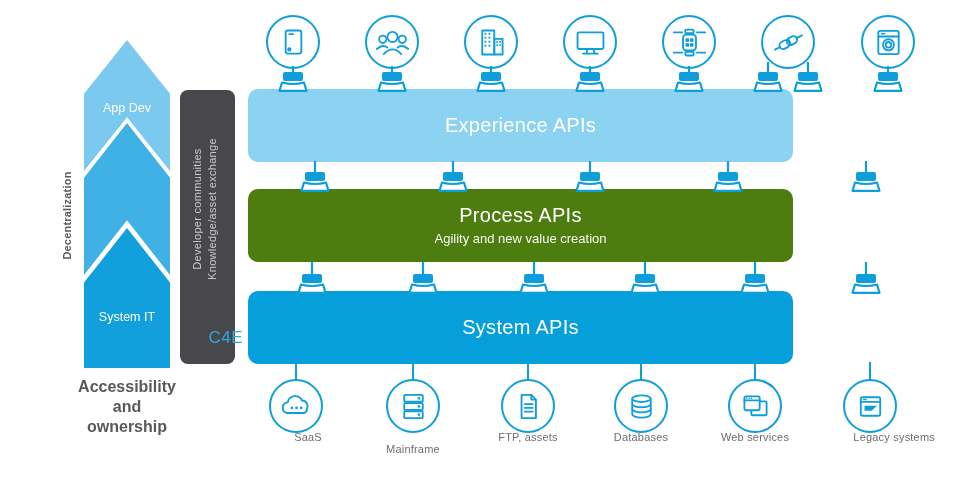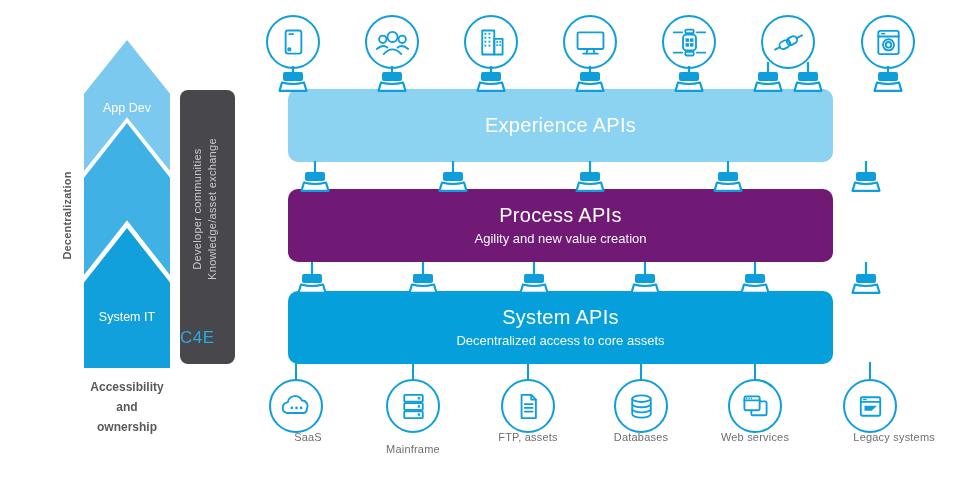--- a/index.html
+++ b/index.html
@@ -16,38 +16,38 @@
     font-size:11px;font-weight:bold;color:var(--gray);text-align:center;letter-spacing:.2px;
   }
   
   .chev{position:absolute;left:84px;width:86px;}
   .chev-label{
     position:absolute;color:#fff;font-size:12.5px;line-height:14px;text-align:center;
     white-space:pre-line;width:120px;margin-left:-60px;
   }
   .axis-footer{
     position:absolute;left:67px;top:377px;width:120px;text-align:center;
-    font-size:12px;line-height:20px;font-weight:bold;color:var(--gray);white-space:pre-line;
+    font-size:16px;line-height:20px;font-weight:bold;color:var(--gray);white-space:pre-line;
   }
   
   .pillar{position:absolute;left:180px;top:90px;width:55px;height:274px;border-radius:8px;background:var(--darkbar);}
   .pillar-label{
     position:absolute;left:82px;top:192px;width:250px;height:34px;
     transform:rotate(-90deg);transform-origin:center;
     color:var(--darkbar-text);font-size:11px;line-height:15px;text-align:center;white-space:pre-line;letter-spacing:.3px;
   }
   .c4e-badge{
-    position:absolute;left:180px;top:328px;width:63px;text-align:left;
+    position:absolute;left:180px;top:328px;width:63px;text-align:right;
     color:var(--c4e);font-size:17px;font-weight:300;letter-spacing:.5px;
   }
   
   .layer{
     position:absolute;left:248px;width:545px;height:73px;border-radius:10px;
     display:flex;flex-direction:column;align-items:center;justify-content:center;
-    color:#fff;text-align:center;margin-left:40px;
+    color:#fff;text-align:center;
   }
   .layer-title{font-size:20px;line-height:23px;letter-spacing:.3px;}
   .layer-sub{font-size:13px;line-height:17px;opacity:.96;margin-top:3px;}
   
   .icon-circle{
     position:absolute;width:54px;height:54px;border-radius:50%;
     border:2.5px solid var(--blue);background:#fff;box-sizing:border-box;
     display:flex;align-items:center;justify-content:center;color:var(--blue);
   }
   .icon-circle svg{display:block;}
@@ -76,27 +76,26 @@
 ownership</div>
 
   <div class="pillar"></div>
   <div class="pillar-label">Developer communities
 Knowledge/asset exchange</div>
   <div class="c4e-badge">C4E</div>
 
   <div class="layer" style="top: 89px; background: rgb(140, 210, 241);">
     <div class="layer-title">Experience APIs</div>
   </div>
-  <div class="layer" style="top: 189px; background: #701a75;">
+  <div class="layer" style="top: 189px; background: #4d7c0f;">
     <div class="layer-title">Process APIs</div>
     <div class="layer-sub">Agility and new value creation</div>
   </div>
   <div class="layer" style="top: 291px; background: rgb(5, 160, 220);">
     <div class="layer-title">System APIs</div>
-    <div class="layer-sub">Decentralized access to core assets</div>
   </div>
 
   <div id="gen">
       <div class="icon-circle" style="left:266px;top:15px;">
         <svg width="37" height="37" viewBox="-20 -20 40 40" fill="none" stroke="currentColor" stroke-width="2" stroke-linecap="round" stroke-linejoin="round">
           <rect x="-8.5" y="-13" width="17" height="25" rx="2.5"></rect>
           <line x1="-4.5" y1="-9" x2="-0.5" y2="-9"></line>
           <circle cx="-4.5" cy="7.5" r="1.3"></circle>
         </svg>
       </div>

